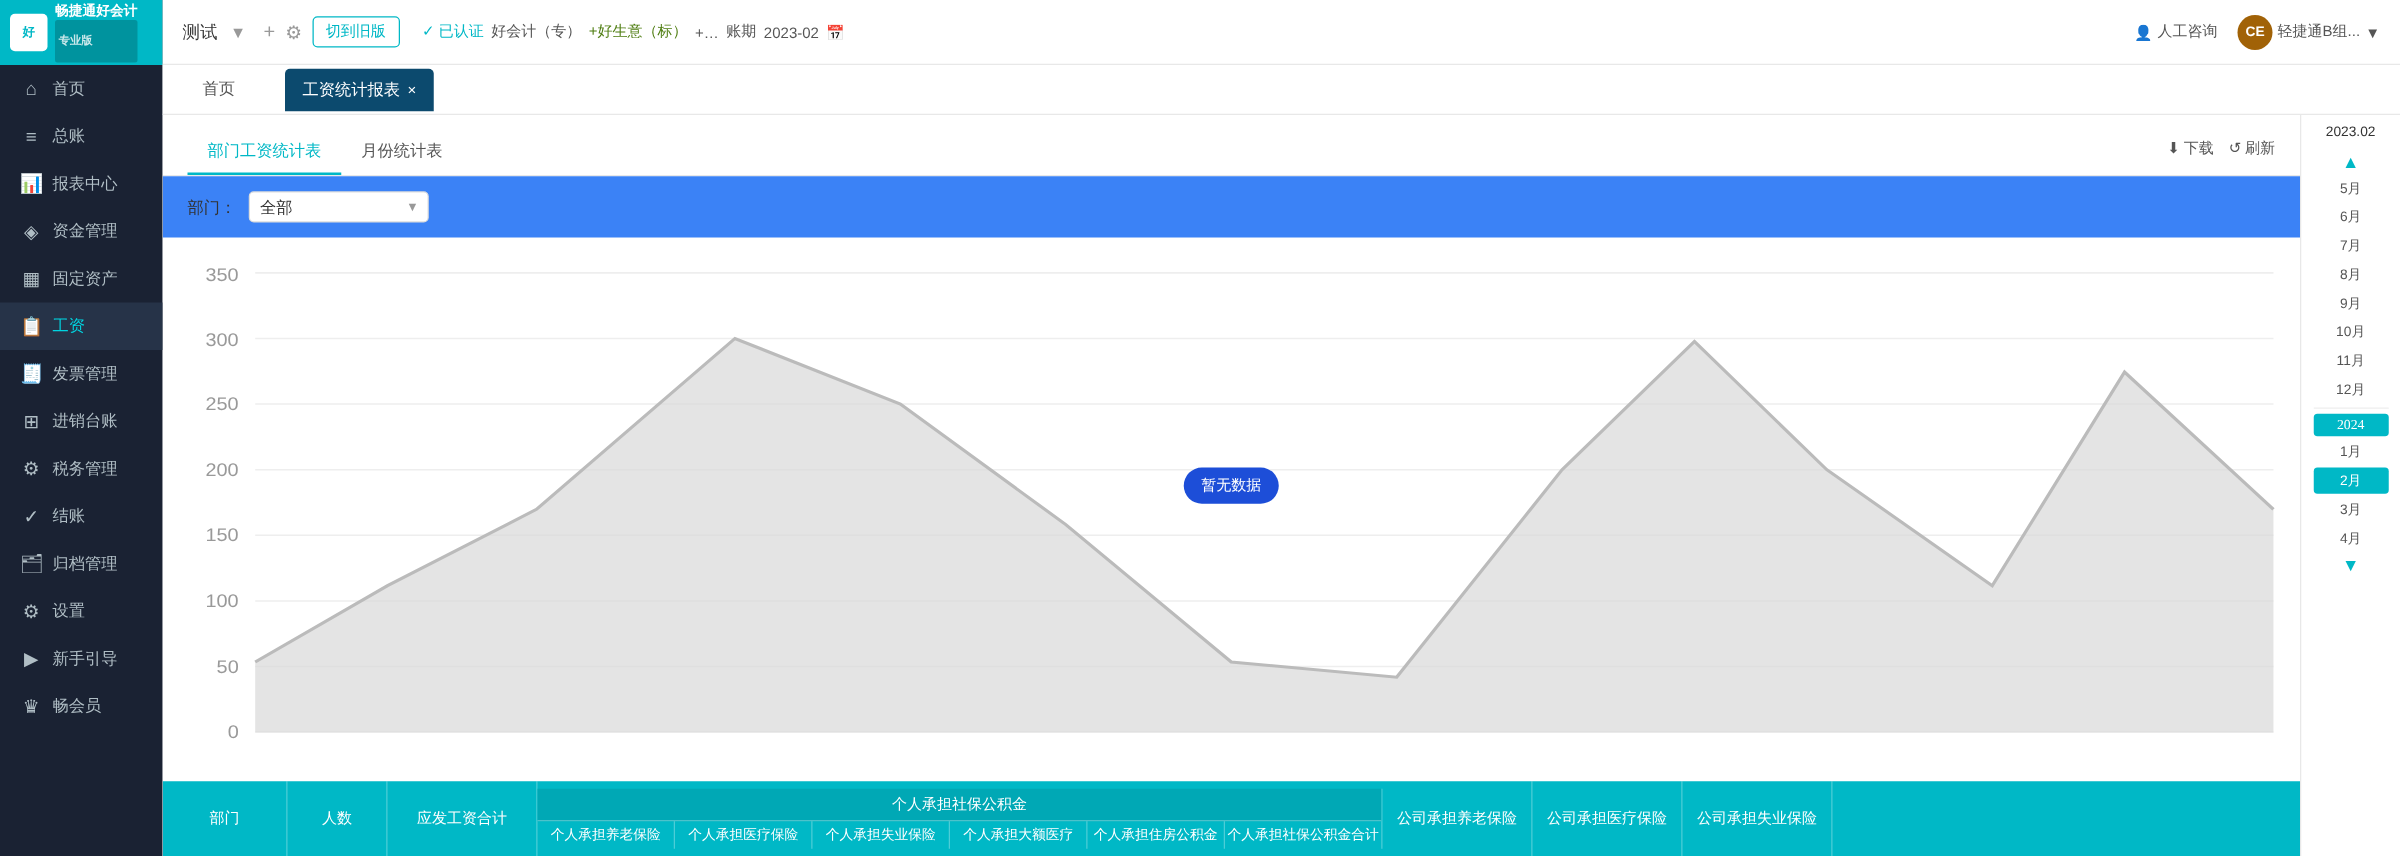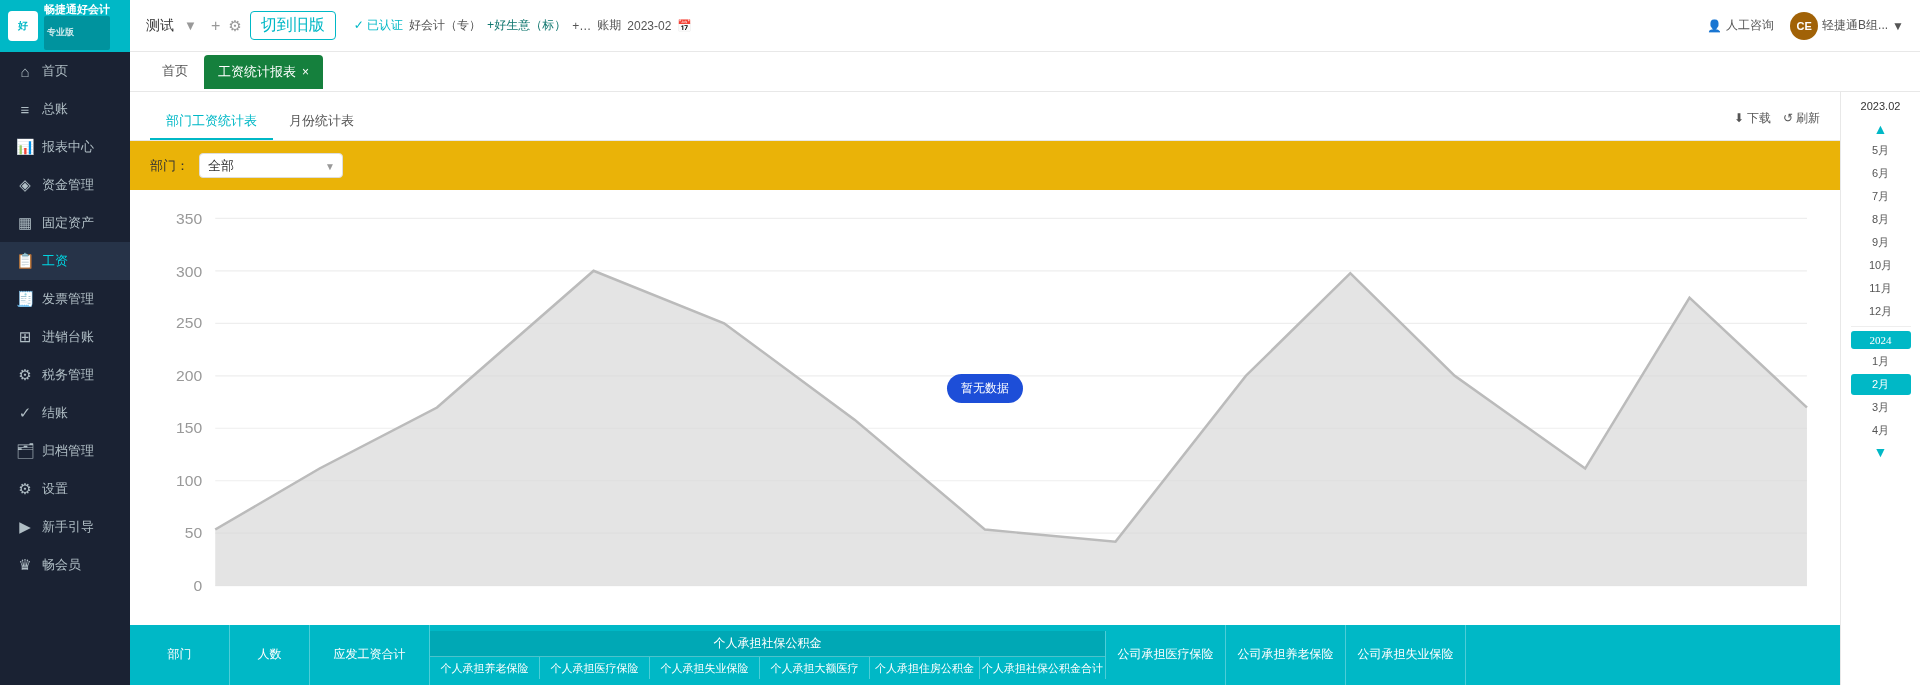--- a/index.html
+++ b/index.html
@@ -74,21 +74,21 @@
     }
     .topbar-title { font-size: 14px; color: #333; }
     .topbar-arrow { color: #999; cursor: pointer; }
     .topbar-actions { display: flex; align-items: center; gap: 8px; margin-left: 4px; }
     .topbar-btn-old {
       border: 1px solid #00b8c6;
       color: #00b8c6;
       background: white;
       border-radius: 4px;
       padding: 3px 10px;
-      font-size: 16px;
+      font-size: 12px;
       cursor: pointer;
     }
     .topbar-status {
       display: flex;
       align-items: center;
       gap: 6px;
       font-size: 12px;
       color: #00b8c6;
       margin-left: 8px;
     }
@@ -126,29 +126,30 @@
       gap: 0;
     }
     .tab-home {
       padding: 8px 16px;
       font-size: 13px;
       color: #555;
       cursor: pointer;
       border-bottom: 2px solid transparent;
     }
     .tab-active {
-      background: #15803d;
+      background: #0c4a6e;
       color: white;
       padding: 8px 14px;
       border-radius: 4px 4px 0 0;
       font-size: 13px;
       cursor: pointer;
       display: flex;
       align-items: center;
       gap: 6px;
+      margin-left: 24px;
     }
     .tab-close { cursor: pointer; font-size: 12px; }
 
     
     .content {
       flex: 1;
       display: flex;
       overflow: hidden;
       position: relative;
     }
@@ -194,21 +195,21 @@
       display: flex; align-items: center; gap: 3px;
       font-size: 12px; color: #555; cursor: pointer;
     }
 
     
     .filterbar {
       display: flex;
       align-items: center;
       padding: 12px 20px;
       gap: 10px;
-      background: #eab308;
+      background: #3b82f6;
       flex-shrink: 0;
     }
     .filter-label { font-size: 13px; color: #333; }
     .filter-select {
       border: 1px solid #ddd;
       border-radius: 4px;
       padding: 4px 28px 4px 8px;
       font-size: 13px;
       color: #333;
       background: white;
@@ -228,21 +229,21 @@
       top: 50%;
       transform: translateY(-50%);
       font-size: 10px;
       color: #999;
       pointer-events: none;
     }
 
     
     .chart-area {
       flex: 1;
-      padding: 10px 20px;
+      padding: 10px 8px;
       position: relative;
       overflow: hidden;
     }
 
     
     .chart-container {
       width: 100%;
       height: 100%;
       position: relative;
     }
@@ -436,21 +437,21 @@
     <span class="topbar-title">测试</span>
     <span class="topbar-arrow">▼</span>
     <div class="topbar-actions">
       <span style="color:#999;font-size:16px;cursor:pointer;">+</span>
       <span style="color:#999;font-size:15px;cursor:pointer;">⚙</span>
       <button class="topbar-btn-old">切到旧版</button>
     </div>
     <div class="topbar-status">
       <span style="color:#00b8c6;">✓ 已认证</span>
       <span style="color:#555;">好会计（专）</span>
-      <span style="color:#0f766e;font-family:Liberation Mono, monospace;">+好生意（标）</span>
+      <span style="color:#4d7c0f;">+好生意（标）</span>
       <span style="color:#555;">+…</span>
       <span style="color:#555;">账期</span>
       <span style="color:#555;">2023-02</span>
       <span style="color:#555;cursor:pointer;">📅</span>
     </div>
     <div class="topbar-right">
       <div class="topbar-right-item">
         <span>👤</span>
         <span>人工咨询</span>
       </div>
@@ -541,22 +542,22 @@
           <div class="th-group-header" style="padding:4px 8px;border-bottom:1px solid rgba(255,255,255,0.3);text-align:center;font-size:12px;">个人承担社保公积金</div>
           <div class="th-group-children">
             <div class="th-group-child">个人承担养老保险</div>
             <div class="th-group-child">个人承担医疗保险</div>
             <div class="th-group-child">个人承担失业保险</div>
             <div class="th-group-child">个人承担大额医疗</div>
             <div class="th-group-child">个人承担住房公积金</div>
             <div class="th-group-child">个人承担社保公积金合计</div>
           </div>
         </div>
+        <div class="th-cell" style="width:120px;">公司承担养老保险</div>
         <div class="th-cell" style="width:120px;">公司承担医疗保险</div>
-        <div class="th-cell" style="width:120px;">公司承担养老保险</div>
         <div class="th-cell" style="width:120px;">公司承担失业保险</div>
       </div>
     </div>
 
     <div class="right-panel">
       <div class="rp-year-btn" style="font-size:11px;color:#333;font-weight:500;margin-bottom:4px;">2023.02</div>
       <div class="rp-nav-btn">▲</div>
       <div class="rp-month-btn">5月</div>
       <div class="rp-month-btn">6月</div>
       <div class="rp-month-btn">7月</div>

